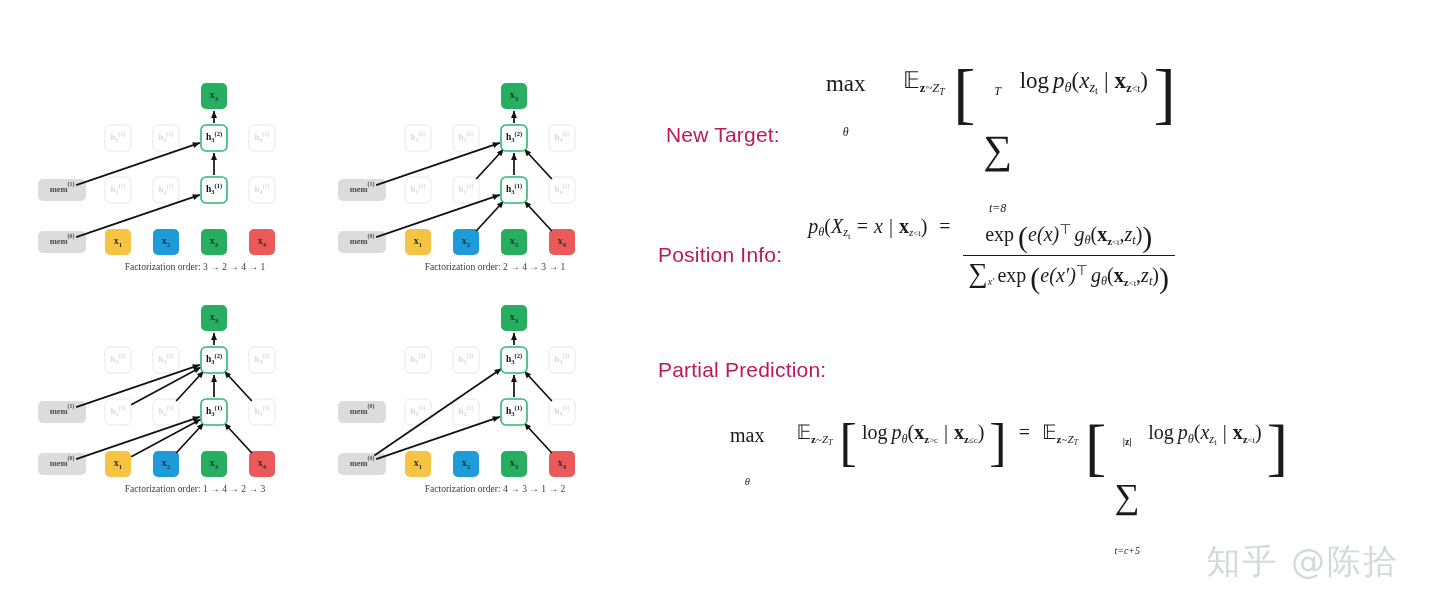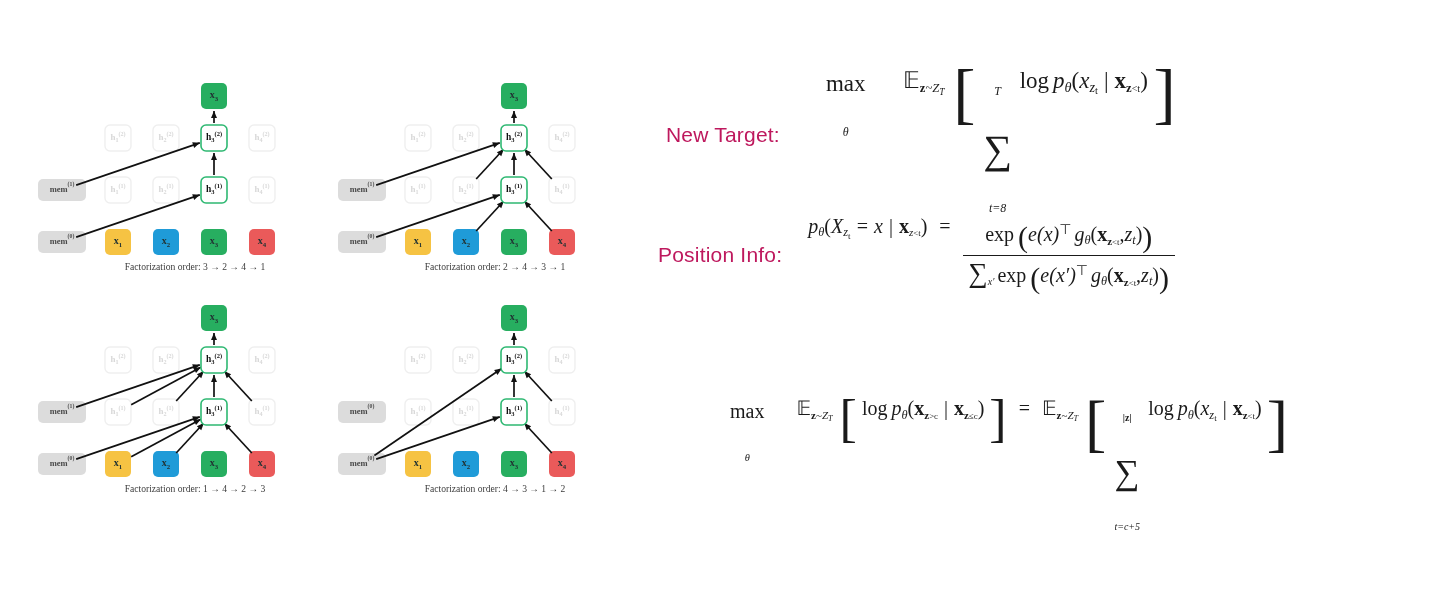--- a/index.html
+++ b/index.html
@@ -322,20 +322,21 @@
             <span class="op">exp</span><span style="display:inline-block;width:4px;"></span><span class="bigbr" style="font-size:1.5em;vertical-align:-0.2em;">(</span><span class="mi">e(x)</span><sup style="font-size:.7em;">⊤</sup><span style="display:inline-block;width:3px;"></span><span class="mi">g</span><sub>θ</sub><span class="op">(</span><span class="mbf">x</span><span class="sub2"><span class="mbf">z</span><span style="font-size:.8em;">&lt;t</span></span><span class="op">,</span><span class="mi">z</span><sub>t</sub><span class="op">)</span><span class="bigbr" style="font-size:1.5em;vertical-align:-0.2em;">)</span>
           </span>
           <span class="den">
             <span style="font-size:1.35em;font-style:normal;">∑</span><sub style="font-size:.5em;">x′</sub><span style="display:inline-block;width:3px;"></span><span class="op">exp</span><span style="display:inline-block;width:4px;"></span><span class="bigbr" style="font-size:1.5em;vertical-align:-0.2em;">(</span><span class="mi">e(x′)</span><sup style="font-size:.7em;">⊤</sup><span style="display:inline-block;width:3px;"></span><span class="mi">g</span><sub>θ</sub><span class="op">(</span><span class="mbf">x</span><span class="sub2"><span class="mbf">z</span><span style="font-size:.8em;">&lt;t</span></span><span class="op">,</span><span class="mi">z</span><sub>t</sub><span class="op">)</span><span class="bigbr" style="font-size:1.5em;vertical-align:-0.2em;">)</span>
           </span>
         </span>
       </div>
     </div>
 
     <div class="math-row" style="left:10px;top:358px;display:block;">
+      <div class="math-label">Partial Prediction:</div>
 
       <div class="formula" style="margin-left:72px;margin-top:28px;font-size:20px;">
         <span class="stack" style="vertical-align:-0.15em;">
           <span class="mid op">max</span>
           <span class="bot mi">θ</span>
         </span>
 
         <span style="display:inline-block;width:22px;"></span>
 
         <span><span style="font-family:'Liberation Serif',serif;font-style:normal;">𝔼</span><span class="sub2"><span class="mbf">z</span>~<span class="cal">Z</span><sub style="font-size:.75em;">T</sub></span></span>
@@ -359,14 +360,15 @@
         </span>
 
         <span class="op">log</span><span style="display:inline-block;width:4px;"></span><span class="mi">p</span><sub>θ</sub><span class="op">(</span><span class="mi">x</span><sub>z</sub><span style="font-size:.45em;vertical-align:-.62em;">t</span><span style="display:inline-block;width:6px;"></span><span class="op">|</span><span style="display:inline-block;width:6px;"></span><span class="mbf">x</span><span class="sub2"><span class="mbf">z</span><span style="font-size:.8em;">&lt;t</span></span><span class="op">)</span>
 
         <span class="bigbr" style="font-size:3.2em;vertical-align:-0.45em;">]</span>
       </div>
     </div>
 
   </div>
 
+  <div id="watermark">知乎 @陈拾</div>
 
 </div>
 
 </body></html>

